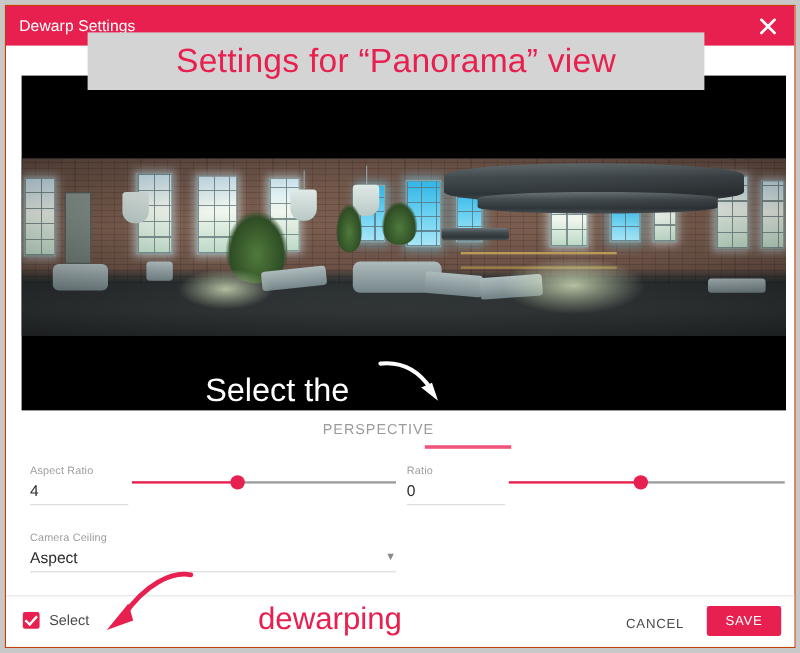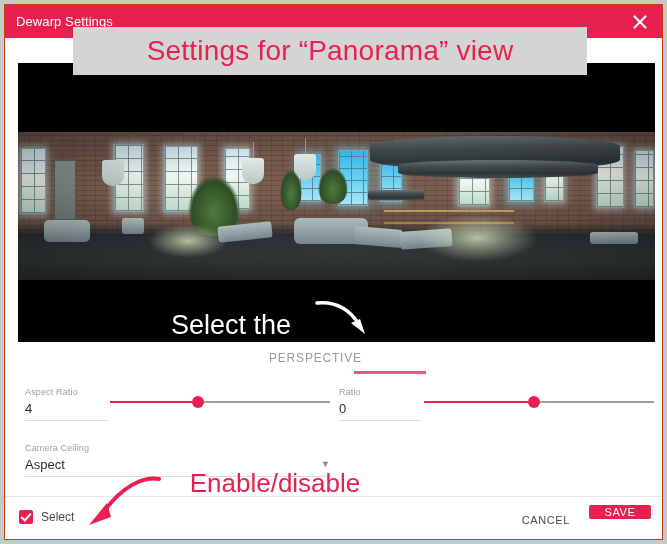--- a/index.html
+++ b/index.html
@@ -339,21 +339,21 @@
     border: none;
     cursor: pointer;
     font-family: "Liberation Sans", sans-serif;
     padding: 5px 6px;
   }
   .btn-save {
     position: absolute;
     right: 11px;
     top: 8px;
     width: 62px;
-    height: 14px;
+    height: 25px;
     background: #e8204f;
     color: #ffffff;
     font-size: 11px;
     letter-spacing: .6px;
     border: none;
     border-radius: 2px;
     cursor: pointer;
     font-family: "Liberation Sans", sans-serif;
   }
 </style>
@@ -453,21 +453,22 @@
     <div class="track-fill" style="width:48%;"></div>
     <div class="track-rest" style="left:48%; right:0;"></div>
     <div class="thumb" style="left:calc(48% - 6px);"></div>
   </div>
 
   <div class="field-label" style="left:20px; top:438px;">Camera Ceiling</div>
   <div class="field-value" style="left:20px; top:452px; width:305px; cursor:pointer;">Aspect</div>
   <div class="select-caret" style="left:316px; top:454px;">▼</div>
 
   <div class="anno-pink">
-    <span>Enable/disable</span><br>
+    <br>
+    <span>dewarping</span>
   </div>
   <svg class="arrow-pink" viewBox="0 0 90 62">
     <path d="M86 6 C 70 3, 48 14, 30 40" stroke="#e8204f" stroke-width="4" fill="none" stroke-linecap="round"></path>
     <path d="M16 52 L34 30 L38 44 Z" fill="#e8204f"></path>
   </svg>
 
   <div class="footer">
     <div class="chk-wrap">
       <div class="chk-box"></div>
       <span class="chk-label">Select</span>

